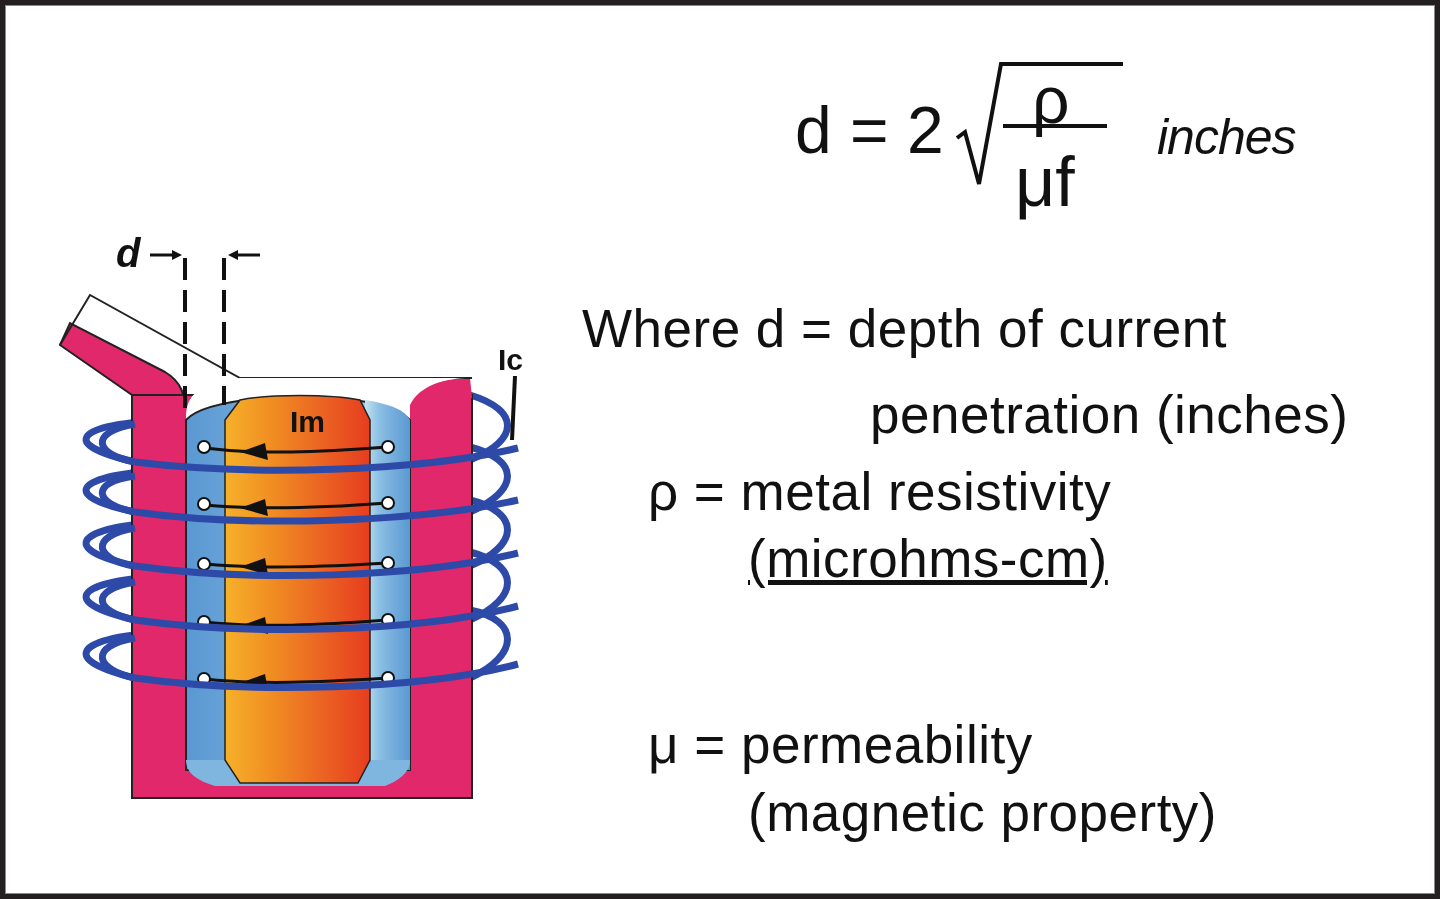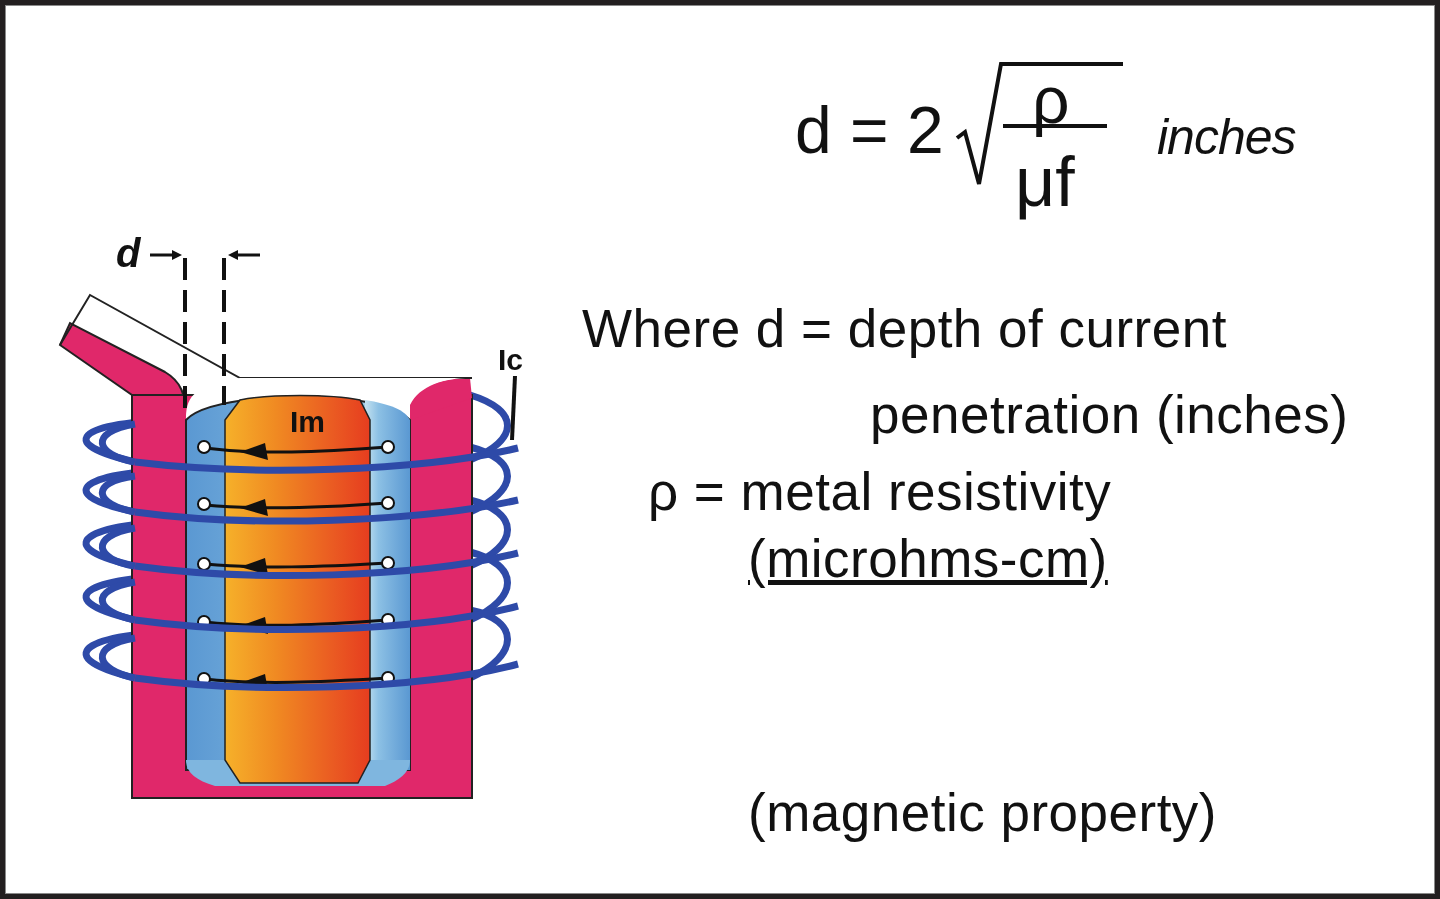--- a/index.html
+++ b/index.html
@@ -155,14 +155,15 @@
   <span class="num">ρ</span>
   <span class="den">μf</span>
   <span class="unit">inches</span>
 </div>
 
 <div class="defs">
   <div class="line" style="left:582px; top:298px;">Where d = depth of current</div>
   <div class="line" style="left:870px; top:384px;">penetration (inches)</div>
   <div class="line" style="left:648px; top:461px;">ρ = metal resistivity</div>
   <div class="line" style="left:748px; top:528px;text-decoration:underline;">(microhms-cm)</div>
+  <div class="line" style="left:648px; top:714px;">μ = permeability</div>
   <div class="line" style="left:748px; top:782px;text-align:center;">(magnetic property)</div>
 </div>
 
 </body></html>

